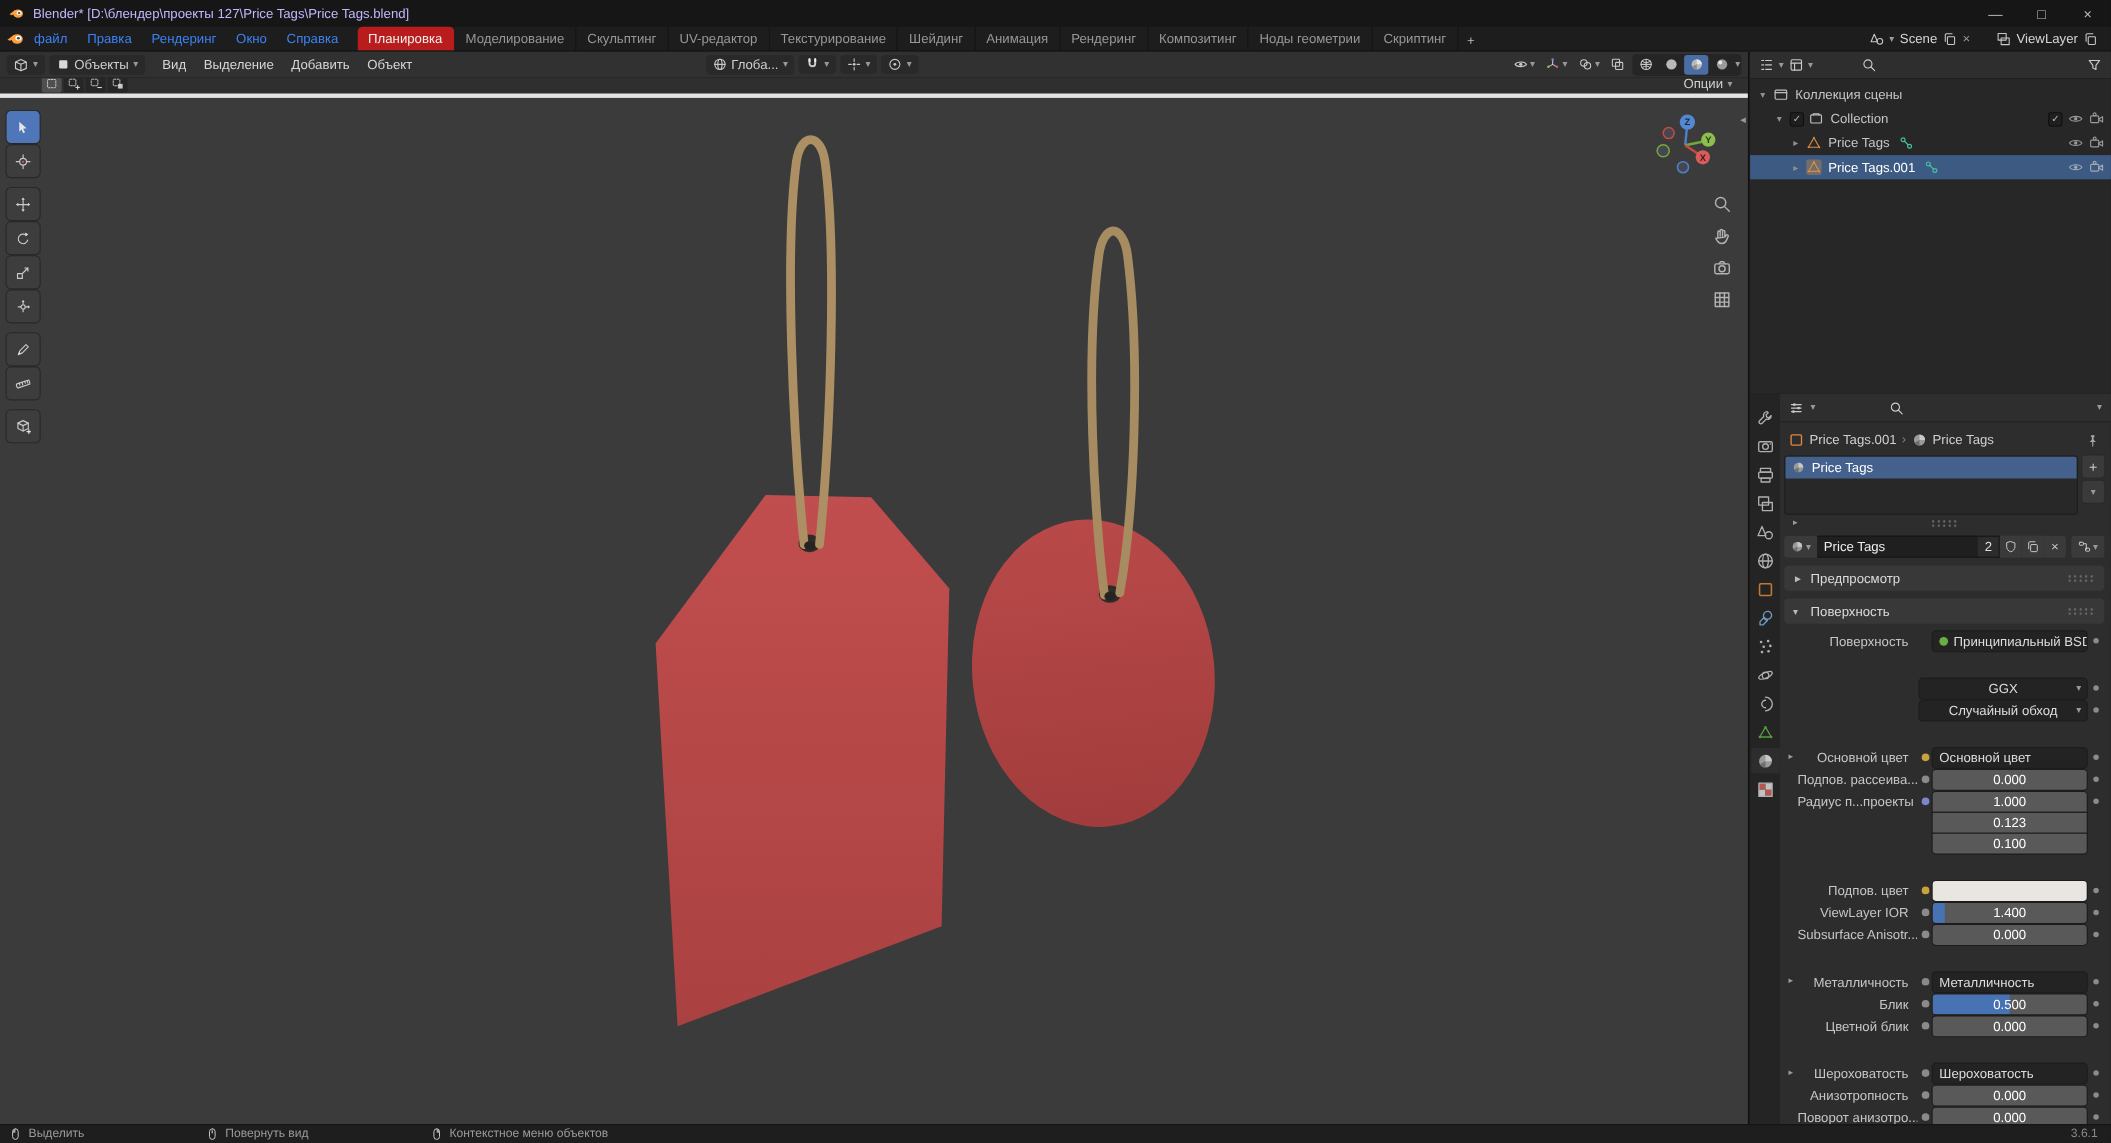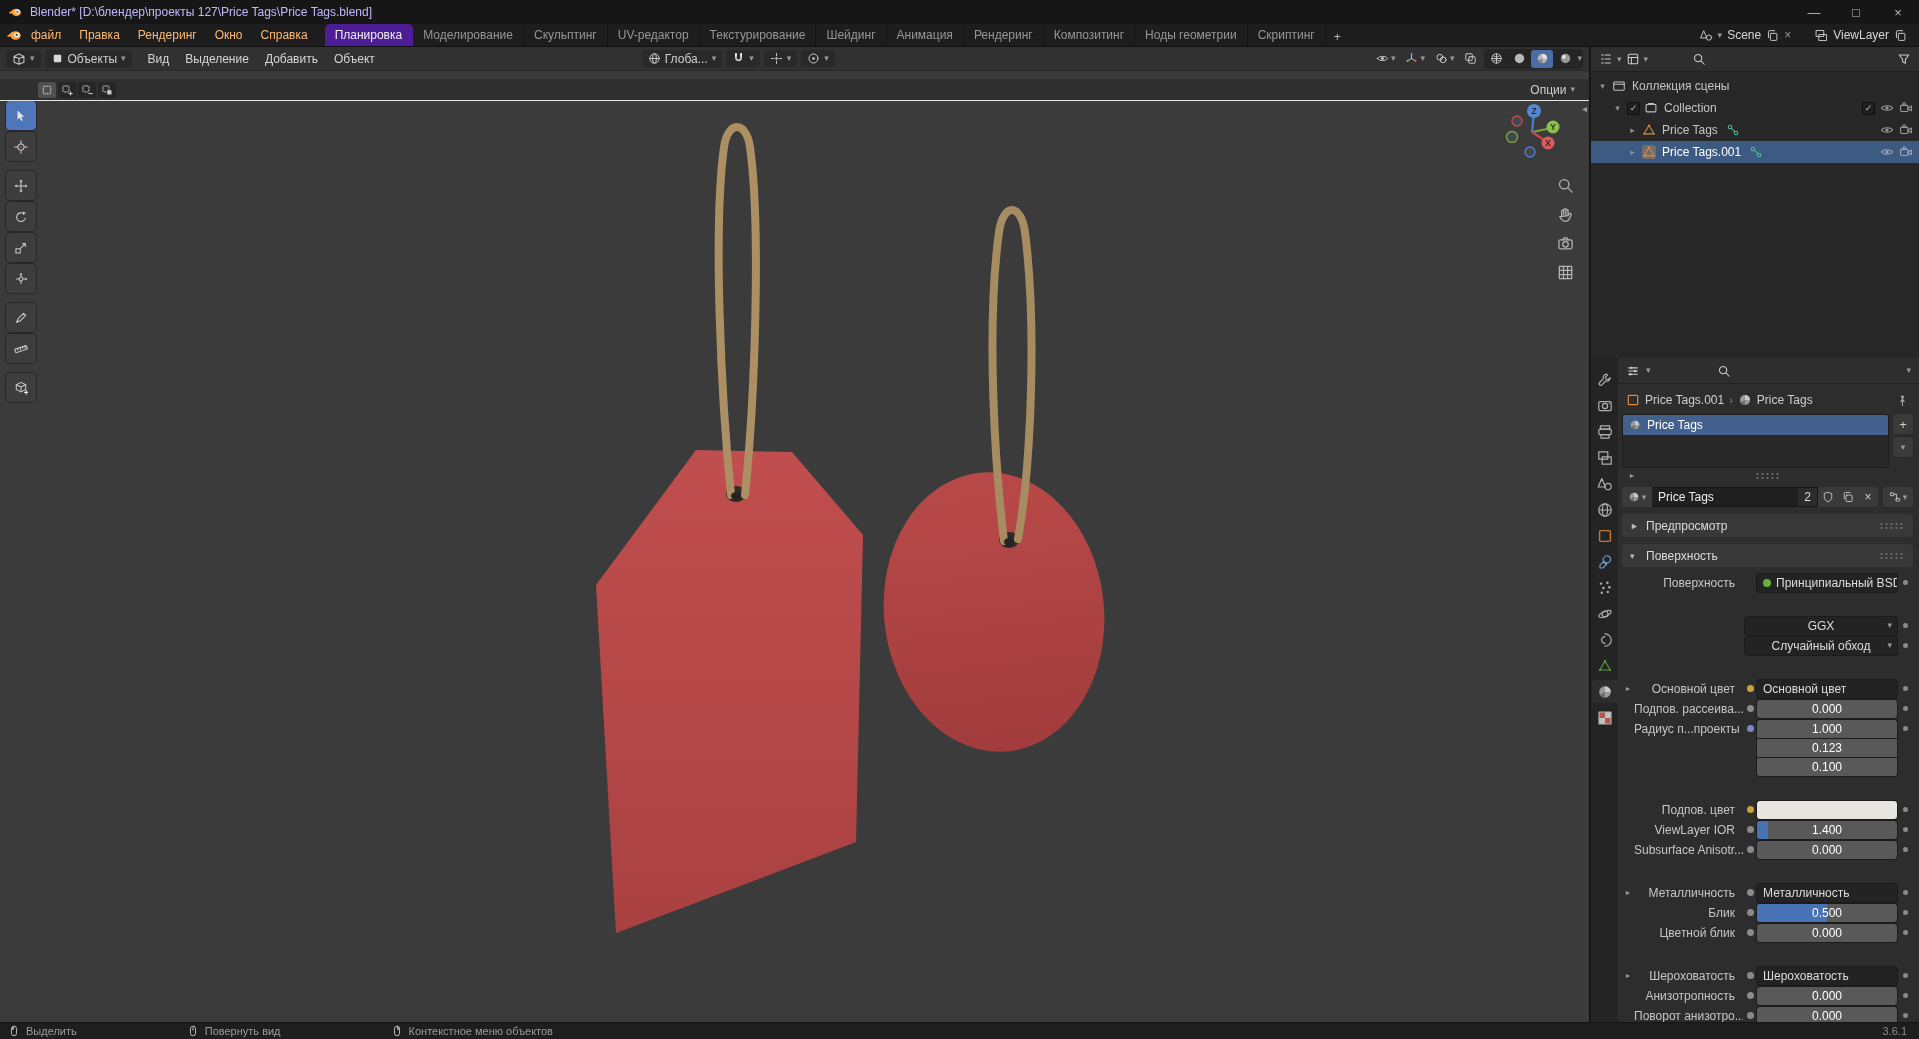--- a/index.html
+++ b/index.html
@@ -10,43 +10,43 @@
 .i12{width:12px;height:12px}.i13{width:13px;height:13px}.i14{width:14px;height:14px}.i16{width:16px;height:16px}
 .chev{font-size:9px;color:#999;line-height:1}
 
 .titlebar{position:absolute;left:0;top:0;right:0;height:24px;background:#161616;display:flex;align-items:center;gap:8px;padding-left:8px}
 .tb-title{color:#c4b5fd;font-size:12px;white-space:nowrap}
 .win-btns{margin-left:auto;display:flex;height:100%}
 .win-btn{width:42px;display:flex;align-items:center;justify-content:center;color:#bbb;font-size:13px}
 
 .menubar{position:absolute;top:24px;left:0;right:0;height:23px;background:#1d1d1d;display:flex;align-items:center;padding:0 6px;border-bottom:1px solid #101010}
 .mb-menus{display:flex;align-items:center}
-.mb-item{padding:2px 9px;border-radius:3px;color:#fdba74;white-space:nowrap}
+.mb-item{padding:2px 9px;border-radius:3px;color:#3b82f6;white-space:nowrap}
 .ws-tabs{display:flex;align-items:flex-end;height:100%;margin-left:8px}
 .ws-tab{padding:4px 10px 4px;color:#979797;font-size:12px;border-right:1px solid #151515;white-space:nowrap}
-.ws-tab.active{background:#4c1d95;color:#efefef;border-radius:5px 5px 0 0;border-right-color:transparent}
+.ws-tab.active{background:#b91c1c;color:#efefef;border-radius:5px 5px 0 0;border-right-color:transparent}
 .ws-add{padding:2px 8px;color:#bbb}
 .scene-widgets{margin-left:auto;display:flex;align-items:center;gap:5px;padding-right:6px;white-space:nowrap}
 .sw-label{color:#d6d6d6}
 .sw-x{color:#9a9a9a;font-size:12px}
 .sw-gap{width:14px}
 
 .viewport{position:absolute;left:0;top:47px;width:1589px;height:975px;background:#3b3b3b;overflow:hidden}
 .scene-svg{position:absolute;inset:0}
 .vp-header{position:absolute;top:0;left:0;right:0;height:24px;background:#313131;border-bottom:1px solid #272727;display:flex;align-items:center;gap:4px;padding:0 6px;z-index:5}
 .vh-pill{display:flex;align-items:center;gap:4px;background:#292929;border-radius:4px;padding:2px 6px;white-space:nowrap}
 .vh-menus{display:flex;align-items:center;margin-left:4px}
 .vh-menu{padding:2px 8px;color:#d6d6d6;white-space:nowrap}
 .vh-center{display:flex;align-items:center;gap:4px;margin-left:255px}
 .vh-right{margin-left:auto;display:flex;align-items:center;gap:4px}
 .vh-tgl{display:flex;align-items:center;gap:2px;padding:2px 3px;border-radius:3px}
 .shading-group{display:flex;align-items:center;background:#252525;border-radius:4px;padding:1px;gap:1px}
 .shade-btn{width:22px;height:18px;display:flex;align-items:center;justify-content:center;border-radius:3px}
 .shade-btn.active{background:#4b6da5}
-.tool-strip{position:absolute;top:32px;left:0;right:0;height:22px;background:#2f2f2f;border-bottom:1px solid #e5e5e5;display:flex;align-items:center;padding:0 10px;z-index:4}
+.tool-strip{position:absolute;top:20px;left:0;right:0;height:22px;background:#2f2f2f;border-bottom:4px solid #e5e5e5;display:flex;align-items:center;padding:0 10px;z-index:4}
 .sel-modes{display:flex;gap:2px;margin-left:28px}
 .sel-mode{width:18px;height:16px;background:#262626;border-radius:2px;display:flex;align-items:center;justify-content:center}
 .sel-mode.active{background:#4f4f4f}
 .opt-btn{margin-left:auto;display:flex;align-items:center;gap:4px;color:#d0d0d0;padding-right:4px}
 .tool-shelf{position:absolute;left:6px;top:54px;display:flex;flex-direction:column;gap:2px;z-index:3}
 .tool-btn{width:30px;height:29px;background:#3d3d3d;border-radius:4px;display:flex;align-items:center;justify-content:center;box-shadow:0 0 0 1px rgba(25,25,25,.55)}
 .tool-btn.active{background:#4f76b8}
 .tool-btn.gap{margin-top:8px}
 .nav-gizmo{position:absolute;top:54px;right:28px;z-index:3}
 .nav-btns{position:absolute;top:128px;right:14px;display:flex;flex-direction:column;gap:9px;z-index:3}

